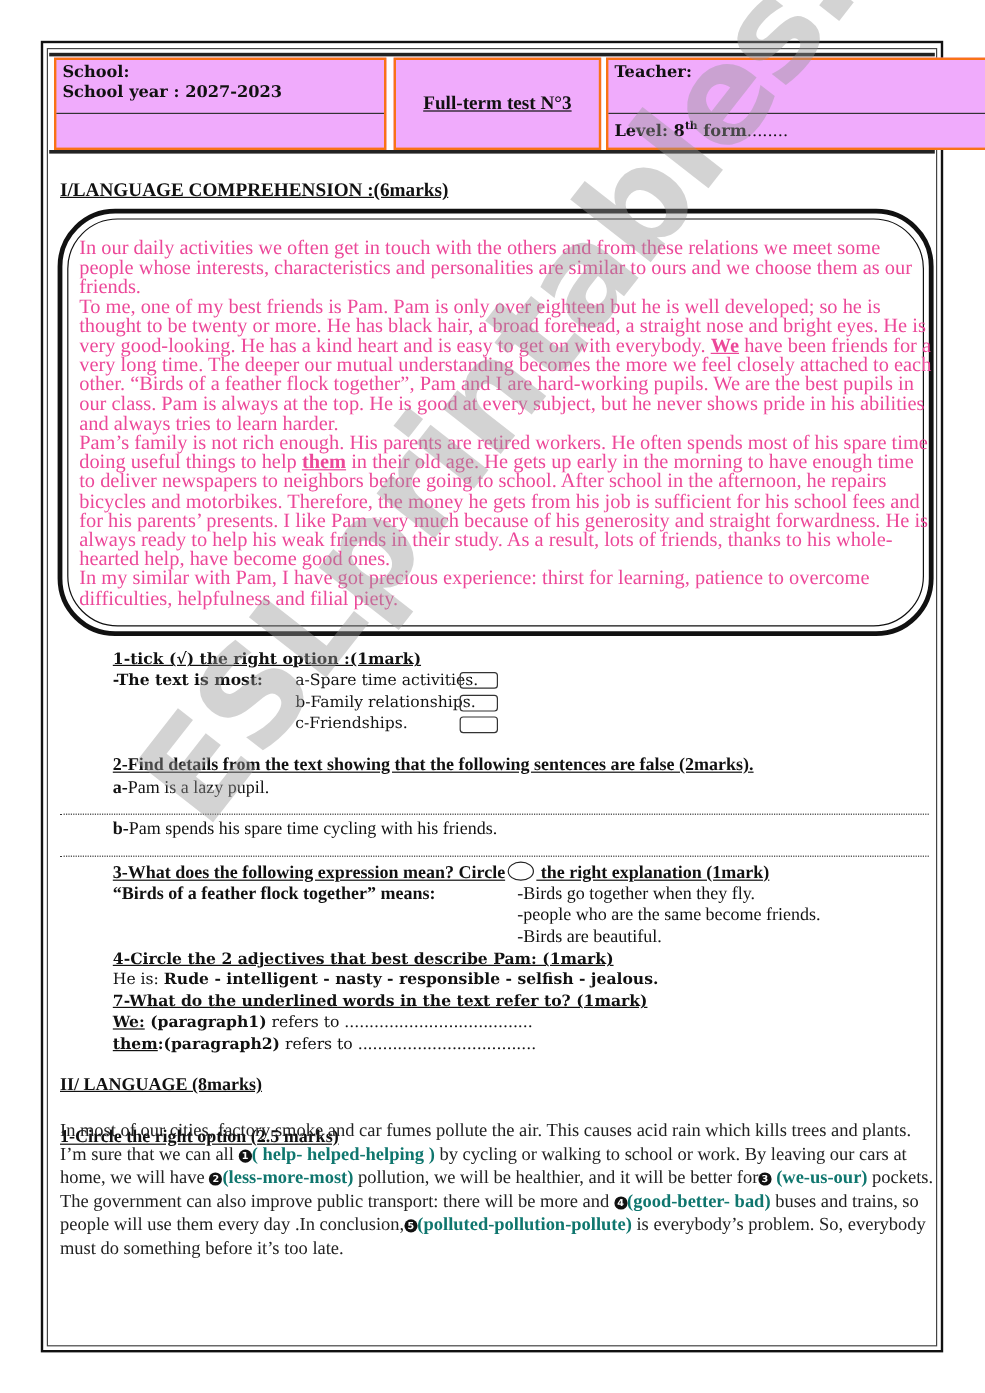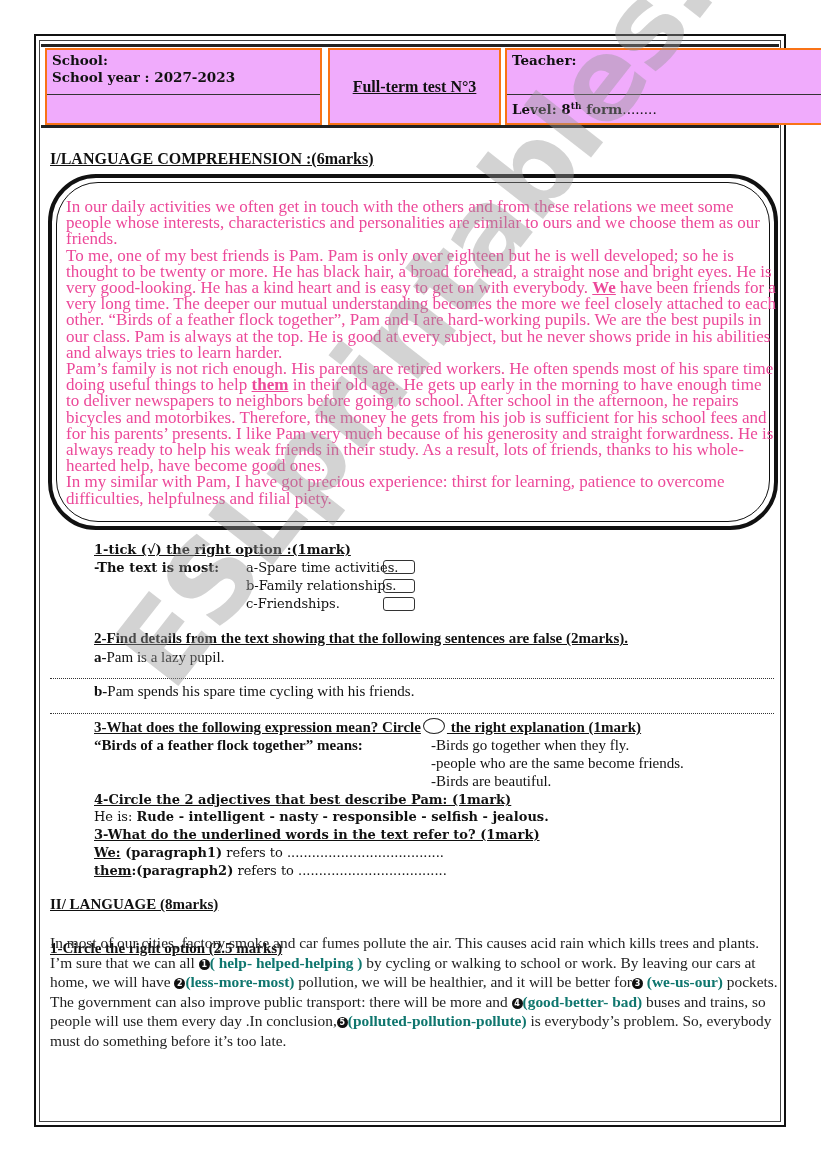--- a/index.html
+++ b/index.html
@@ -95,21 +95,21 @@
 <div class="q lsf" style="left:387px; top:737px;">-Birds go together when they fly.</div>
 <div class="q lsf" style="left:387px; top:755px;">-people who are the same become friends.</div>
 <div class="q lsf" style="left:387px; top:773px;">-Birds are beautiful.</div>
 
 <div class="q" style="top:791px;">
     <div class="q-title">4-Circle the 2 adjectives that best describe Pam: (1mark)</div>
   </div>
 <div class="q" style="top:808px;"><span>He is: </span><span class="b">Rude - intelligent - nasty - responsible - selfish -  jealous.</span></div>
 
 <div class="q" style="top:826px;">
-    <div class="q-title">3-What do the underlined words in the text refer to? (1mark)</div>
+    <div class="q-title">7-What do the underlined words in the text refer to? (1mark)</div>
   </div>
 <div class="q" style="top:844px;text-align:center;"><span class="b" style="text-decoration:underline;">We:</span><span class="b"> (paragraph1)</span><span> refers to ......................................</span></div>
 <div class="q" style="top:862px;"><span class="b" style="text-decoration:underline;">them</span><span class="b">:(paragraph2)</span><span> refers to ....................................</span></div>
 
 <div class="sec-title" style="left:50px; top:896px; font-size:15px;">II/ LANGUAGE (8marks)</div>
 <div class="sec-title" style="left:50px; top:914px; font-size:15px;margin-top:26px;">1-Circle the right option (2.5 marks)</div>
 <div class="lang-text">
   <span> In most of our cities, factory smoke and car fumes pollute the air. This causes acid rain which kills trees and plants. I’m sure that we can all </span><span class="num">1</span><span class="opt">( help- helped-helping )</span><span> by cycling or walking to school or work. By leaving our cars at home, we will have </span><span class="num">2</span><span class="opt">(less-more-most)</span><span> pollution, we will be healthier, and it will be better for</span><span class="num">3</span><span class="opt"> (we-us-our)</span><span> pockets. The government can also improve public transport: there will be more and </span><span class="num">4</span><span class="opt">(good-better- bad)</span><span> buses and trains, so people will use them every day .In conclusion,</span><span class="num">5</span><span class="opt">(polluted-pollution-pollute)</span><span> is everybody’s problem. So, everybody must do something before it’s too late.</span>
 </div>
 

